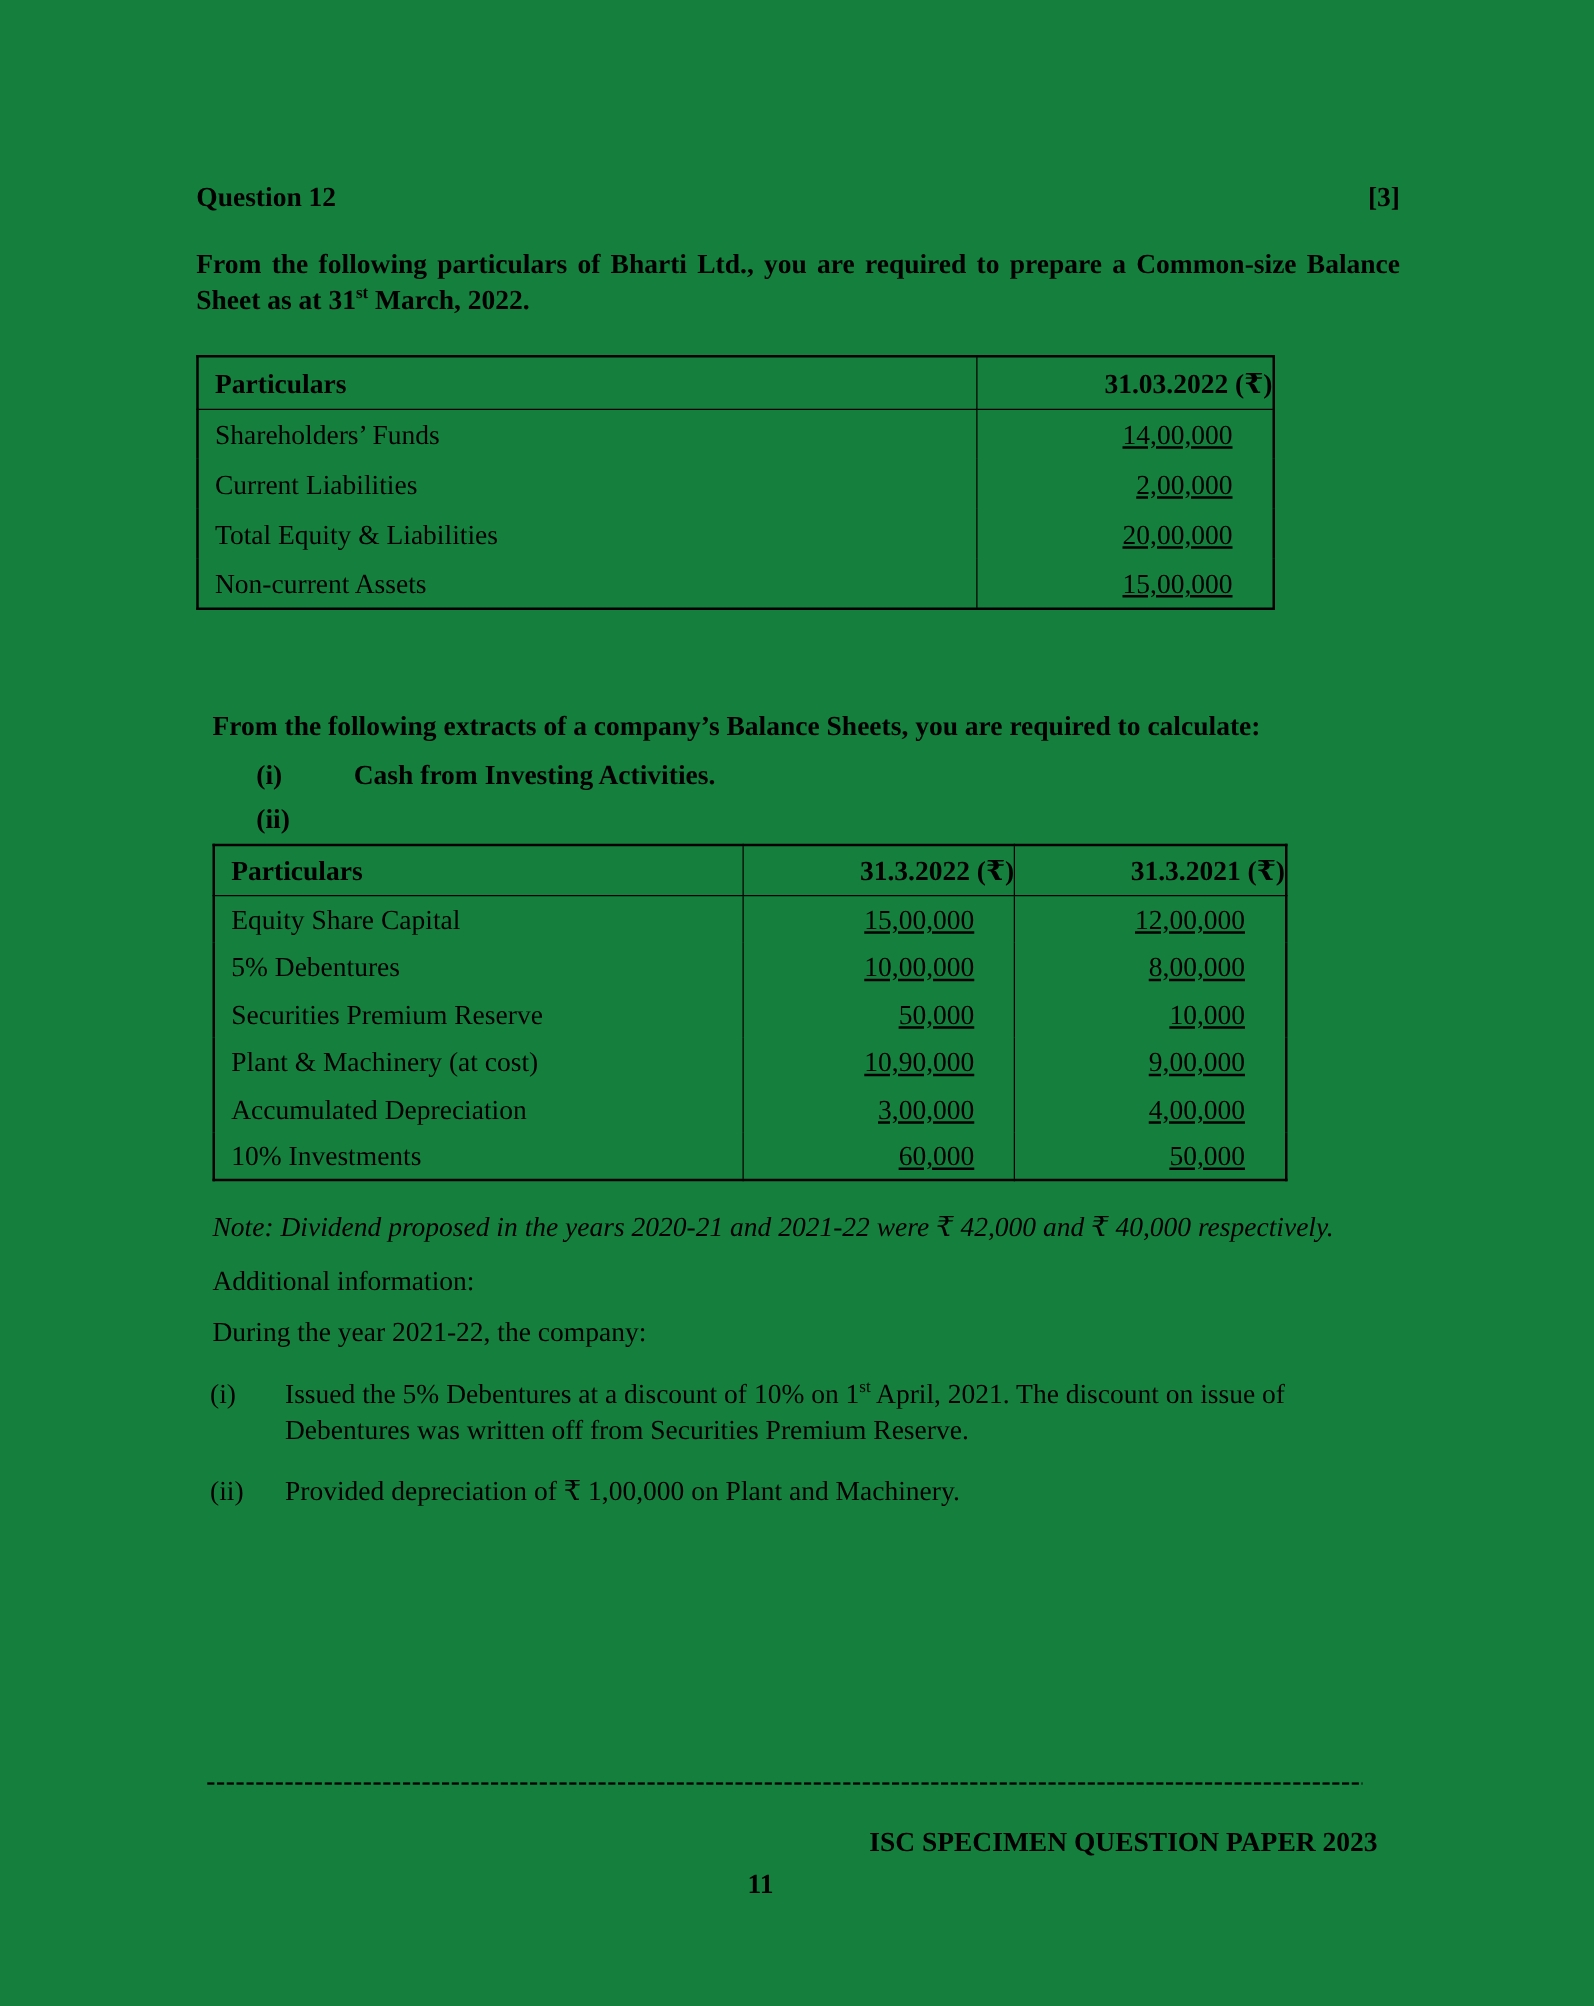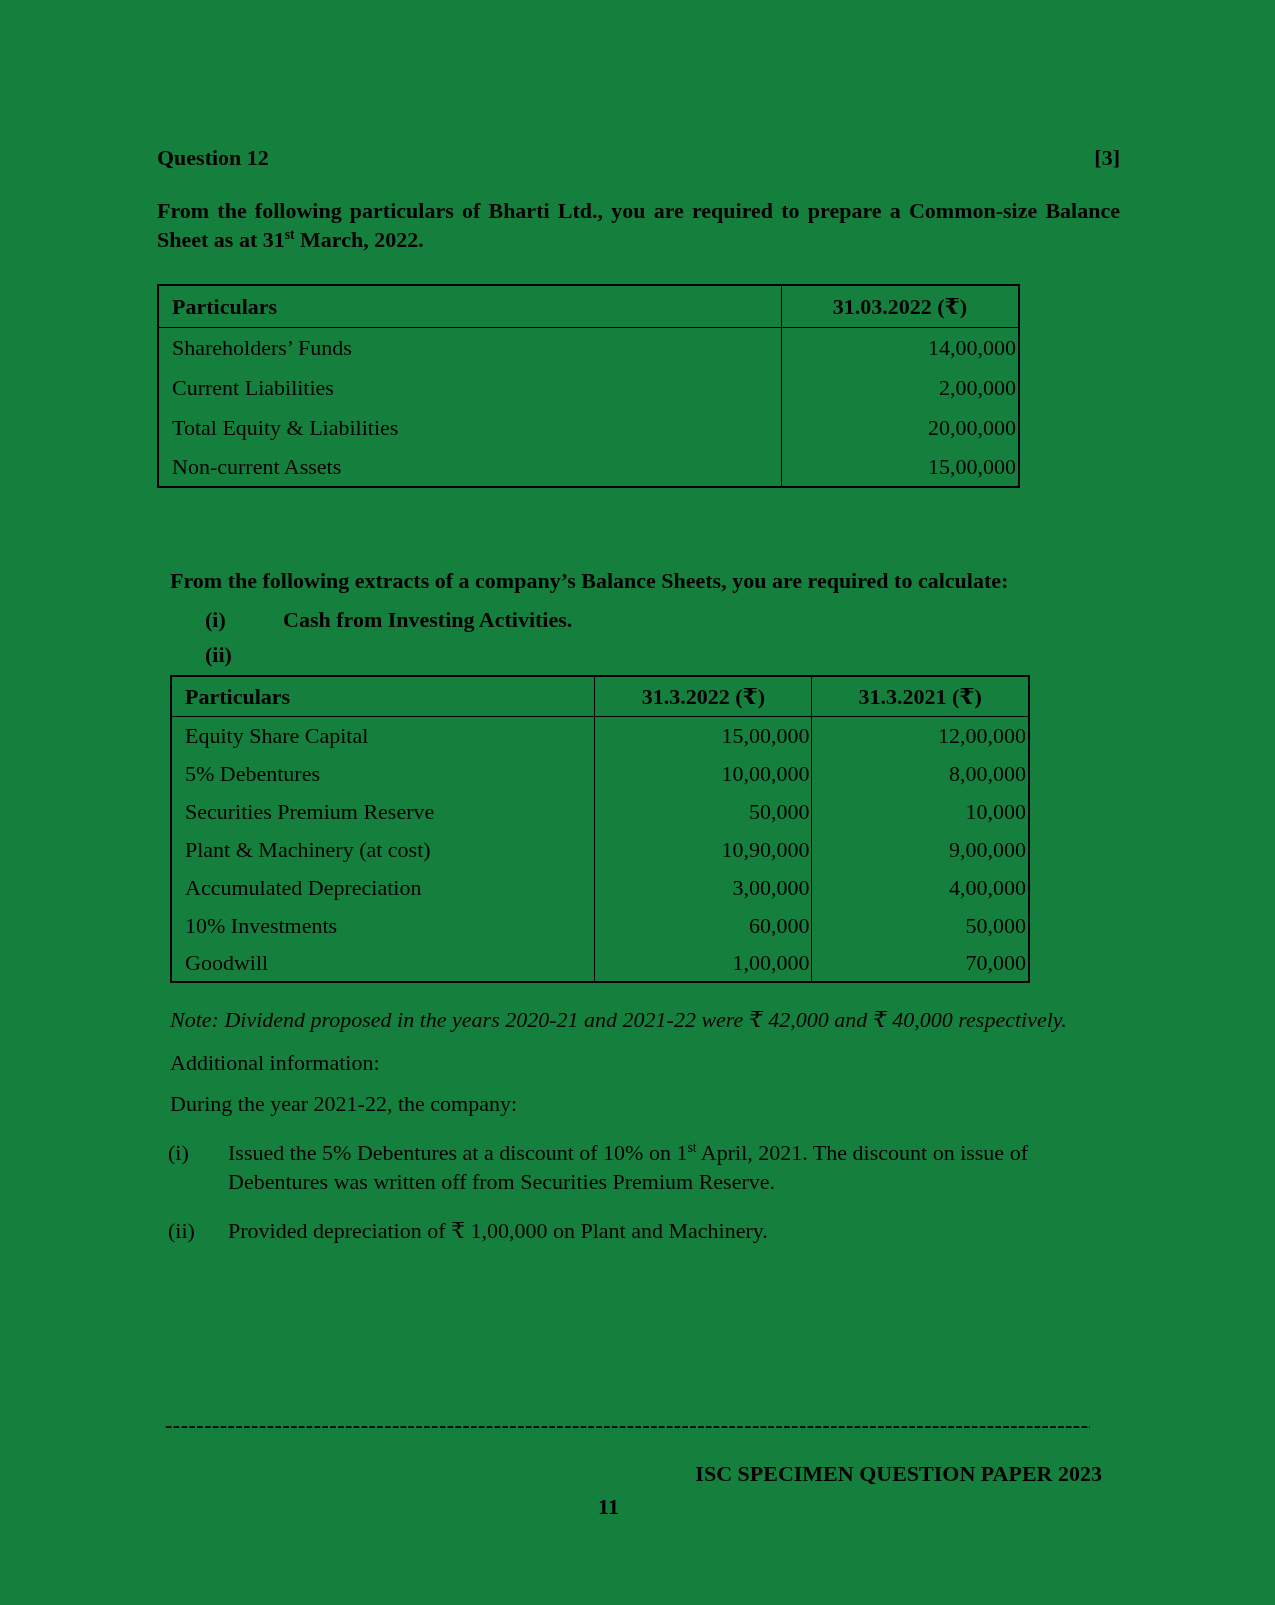--- a/index.html
+++ b/index.html
@@ -57,22 +57,22 @@
     margin-top: 16px;
   }
   .tbl th { border-bottom: 1px solid #000; font-weight: bold; }
   .tbl-q12 { width: 863px; }
   .tbl-q12 th { height: 42px; }
   .tbl-q12 td { height: 40px; }
   .tbl-q13 { width: 860px; margin-top: 6px; }
   .tbl-q13 th { height: 40px; }
   .tbl-q13 td { height: 38px; }
   .cell-label { text-align: left; padding-left: 13px; padding-right: 8px; }
-  .cell-num { text-align: right; padding-right: 2px; padding-left: 6px; }
-  th.cell-date { text-align: center; }
+  .cell-num { text-align: right; padding-right: 32px; padding-left: 6px; text-decoration: underline; }
+  th.cell-date { text-align: right; }
   .note {
     font-style: italic;
     margin-top: 22px;
   }
   .plain-line { margin-top: 14px; }
   .point {
     display: flex;
     margin-top: 20px;
     margin-left: -2px;
   }
@@ -195,25 +195,20 @@
           <tr>
             <td class="cell-label">Accumulated Depreciation</td>
             <td class="cell-num">3,00,000</td>
             <td class="cell-num">4,00,000</td>
           </tr>
           <tr>
             <td class="cell-label">10% Investments</td>
             <td class="cell-num">60,000</td>
             <td class="cell-num">50,000</td>
           </tr>
-          <tr>
-            <td class="cell-label">Goodwill</td>
-            <td class="cell-num">1,00,000</td>
-            <td class="cell-num">70,000</td>
-          </tr>
         </tbody>
       </table>
 
       <p class="note">Note: Dividend proposed in the years 2020-21 and 2021-22 were ₹ 42,000 and ₹ 40,000 respectively.</p>
       <p class="plain-line">Additional information:</p>
       <p class="plain-line" style="margin-top:12px;">During the year 2021-22, the company:</p>
 
       <div class="point">
         <span class="point-num">(i)</span>
         <span class="point-body"><span>Issued the 5% Debentures at a discount of 10% on 1</span><sup>st</sup><span> April, 2021. The discount on issue of Debentures was written off from Securities Premium Reserve.</span></span>

